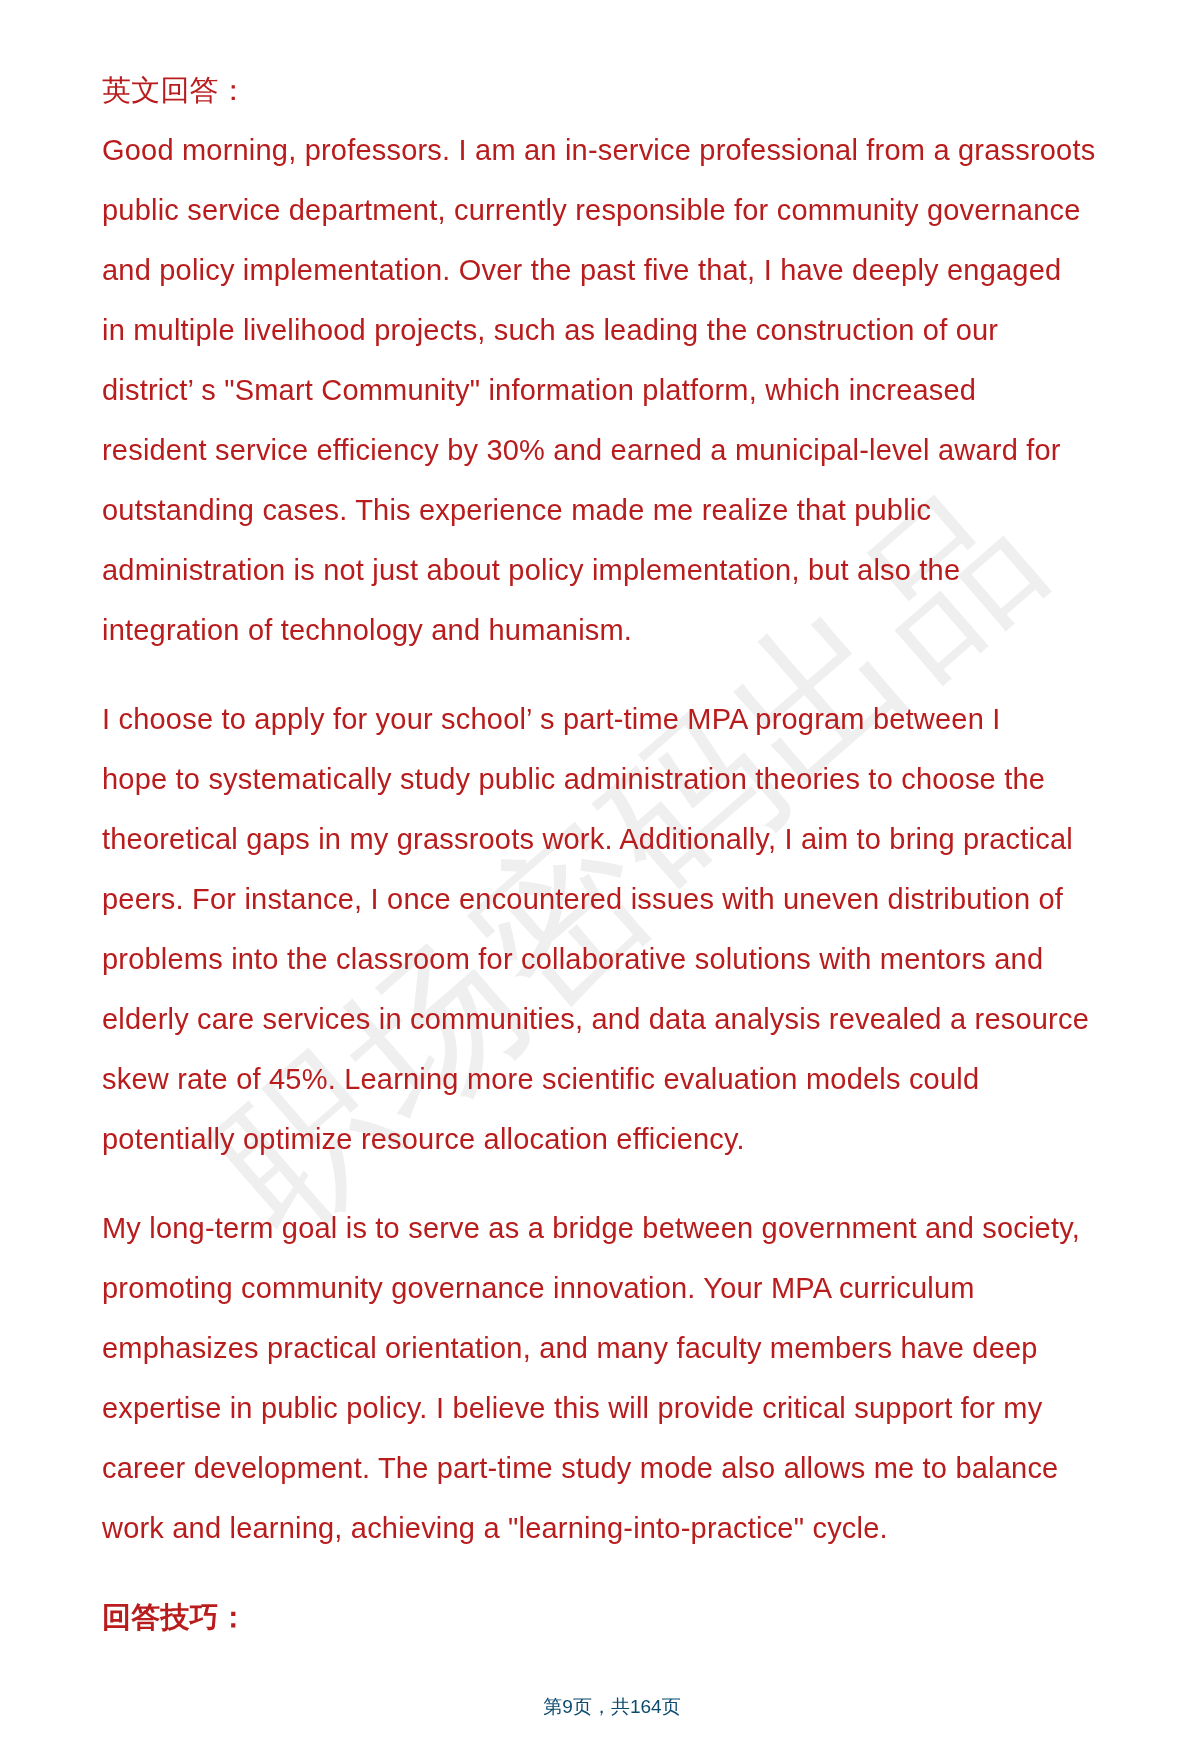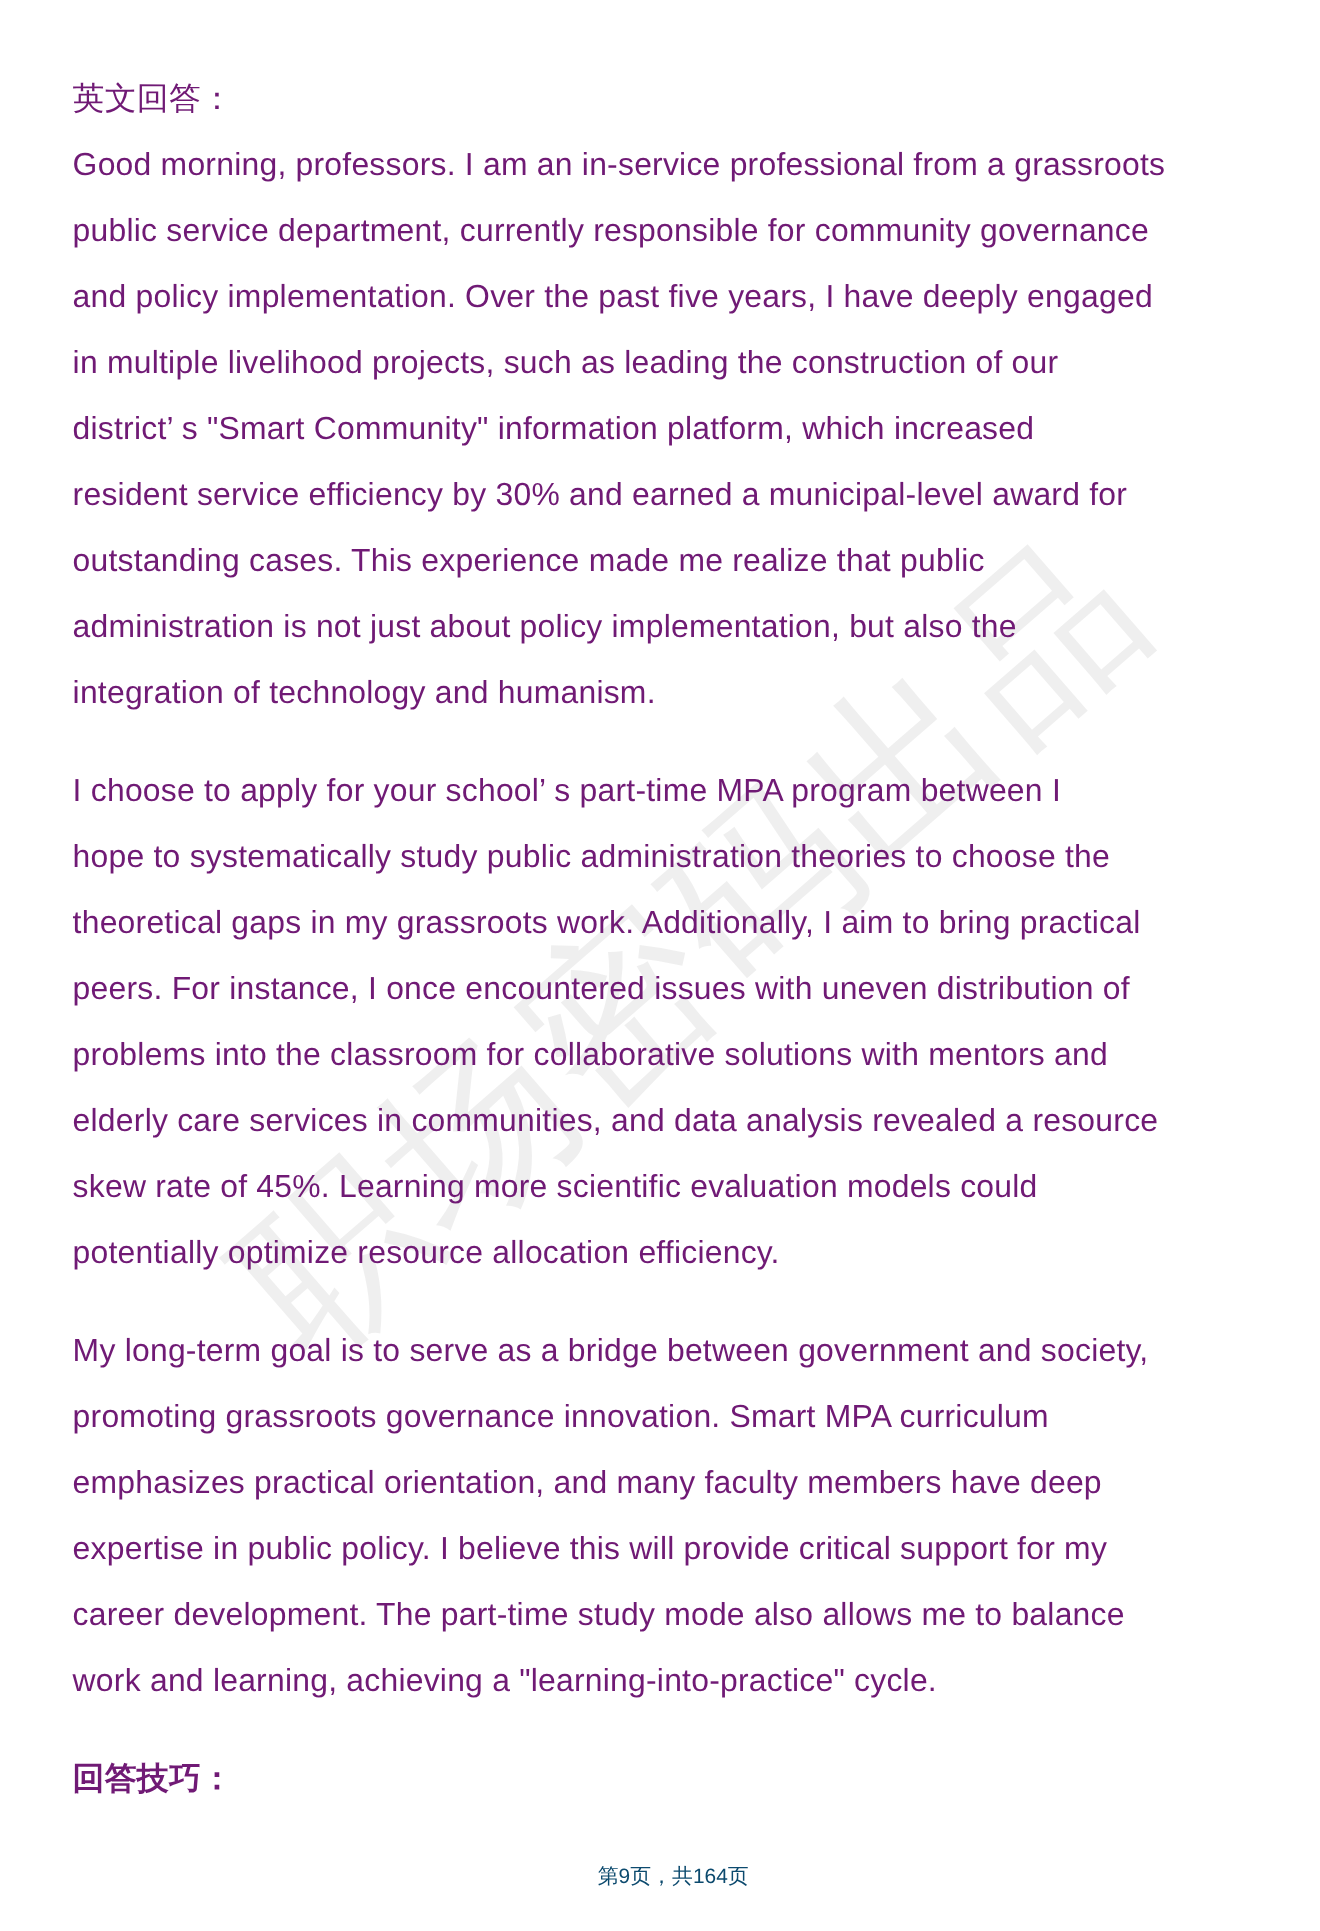--- a/index.html
+++ b/index.html
@@ -37,21 +37,22 @@
     left: 66px;
     top: 60px;
     right: 56px;
     z-index: 2;
   }
   .line {
     font-size: 29px;
     line-height: 60px;
     white-space: nowrap;
     letter-spacing: 0.2px;
-    color: #701a75;
+    color: #b91c1c;
+    margin-left: 36px;
   }
   .heading {
     font-size: 29px;
   }
   .para {
     margin-top: 29px;
   }
   .para.first {
     margin-top: 0;
   }
@@ -78,21 +79,21 @@
 
   <div class="watermark">职场密码出品</div>
 
   <div class="content">
 
     <div class="line heading">英文回答：</div>
 
     <div class="para first">
       <div class="line">Good morning, professors. I am an in-service professional from a grassroots</div>
       <div class="line">public service department, currently responsible for community governance</div>
-      <div class="line">and policy implementation. Over the past five years, I have deeply engaged</div>
+      <div class="line">and policy implementation. Over the past five that, I have deeply engaged</div>
       <div class="line">in multiple livelihood projects, such as leading the construction of our</div>
       <div class="line">district’ s "Smart Community" information platform, which increased</div>
       <div class="line">resident service efficiency by 30% and earned a municipal-level award for</div>
       <div class="line">outstanding cases. This experience made me realize that public</div>
       <div class="line">administration is not just about policy implementation, but also the</div>
       <div class="line">integration of technology and humanism.</div>
     </div>
 
     <div class="para">
       <div class="line">I choose to apply for your school’ s part-time MPA program between I</div>
@@ -100,21 +101,21 @@
       <div class="line">theoretical gaps in my grassroots work. Additionally, I aim to bring practical</div>
       <div class="line">peers. For instance, I once encountered issues with uneven distribution of</div>
       <div class="line">problems into the classroom for collaborative solutions with mentors and</div>
       <div class="line">elderly care services in communities, and data analysis revealed a resource</div>
       <div class="line">skew rate of 45%. Learning more scientific evaluation models could</div>
       <div class="line">potentially optimize resource allocation efficiency.</div>
     </div>
 
     <div class="para">
       <div class="line">My long-term goal is to serve as a bridge between government and society,</div>
-      <div class="line">promoting grassroots governance innovation. Smart MPA curriculum</div>
+      <div class="line">promoting community governance innovation. Your MPA curriculum</div>
       <div class="line">emphasizes practical orientation, and many faculty members have deep</div>
       <div class="line">expertise in public policy. I believe this will provide critical support for my</div>
       <div class="line">career development. The part-time study mode also allows me to balance</div>
       <div class="line">work and learning, achieving a "learning-into-practice" cycle.</div>
     </div>
 
     <div class="line heading tail-heading">回答技巧：</div>
 
   </div>
 

